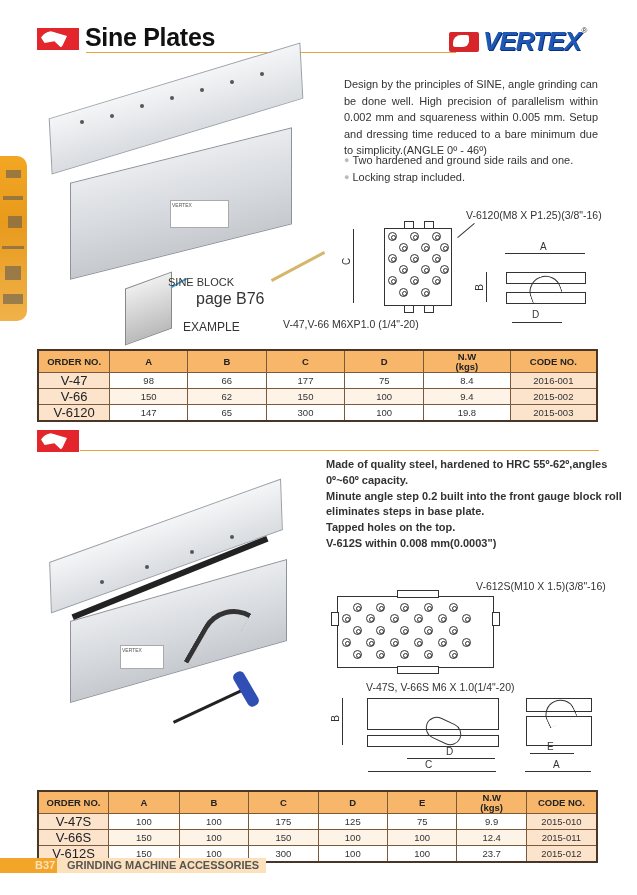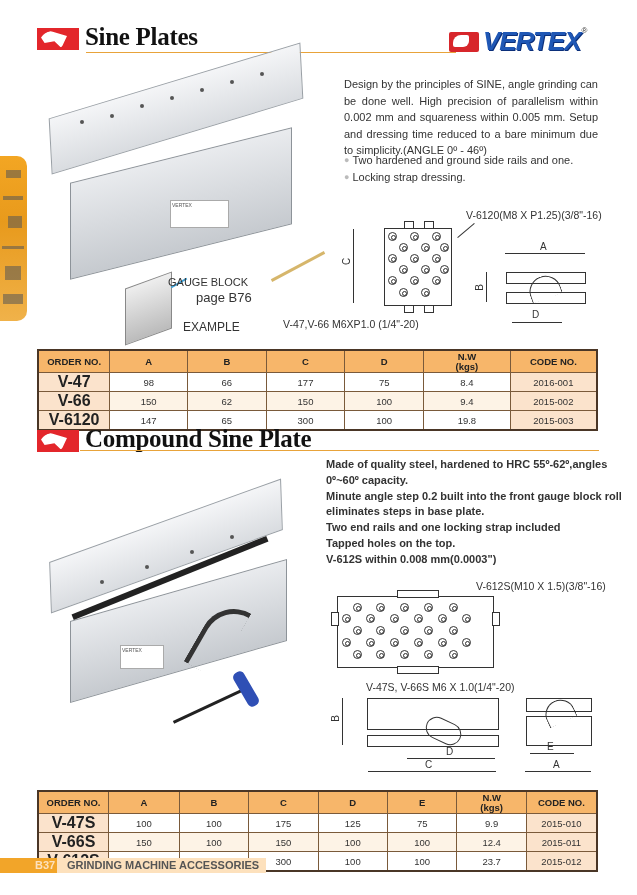--- a/index.html
+++ b/index.html
@@ -1,20 +1,20 @@
 <!DOCTYPE html>
 <html><head>
 <meta charset="utf-8">
 <style>
   html, body { margin:0; padding:0; background:#fff; }
   body { width:637px; height:895px; position:relative; overflow:hidden; font-family:"Liberation Sans", sans-serif; color:#222; }
   .abs { position:absolute; }
 
   
-  .sec-head { position:absolute; left:37px; height:28px; display:flex; align-items:flex-end;font-family:Liberation Serif, serif; }
+  .sec-head { position:absolute; left:37px; height:28px; display:flex; align-items:flex-end; }
   .eagle { width:42px; height:22px; background:#e3262b; position:relative; overflow:hidden; margin-right:6px; }
   .eagle .white { position:absolute; left:2px; top:3px; width:28px; height:17px; background:#fff; border-radius:14px 4px 10px 2px; clip-path:polygon(0 20%, 40% 0, 100% 30%, 80% 100%, 55% 60%, 20% 70%); }
   .sec-title { font-weight:bold; font-size:25px; line-height:26px; color:#111; letter-spacing:-0.3px; }
   .rule { position:absolute; height:1px; background:#e8a33a; }
 
   
   .logo { position:absolute; left:449px; top:26px; display:flex; align-items:center; }
   .logo .mark { width:30px; height:20px; background:#d7262b; border-radius:2px; position:relative; margin-right:4px; }
   .logo .mark::after { content:""; position:absolute; left:4px; top:3px; width:16px; height:12px; background:#fff; border-radius:8px 2px 6px 2px; }
   .logo .word { font-weight:bold; font-style:italic; font-size:26px; color:#1f57b5; letter-spacing:-1px; text-shadow:1px 1px 0 #0b2f7a; font-family:"Liberation Sans", sans-serif; }
@@ -43,21 +43,21 @@
   .hole::after { content:""; position:absolute; left:1.5px; top:1.5px; width:3px; height:3px; border-radius:50%; border:1px solid #333; }
   .dim { position:absolute; font-size:10px; color:#333; }
   .callout { position:absolute; font-size:10.5px; color:#333; white-space:nowrap; }
   .hline { position:absolute; height:0; border-top:1px solid #333; }
   .vline { position:absolute; width:0; border-left:1px solid #333; }
 
   
   table.spec { position:absolute; border-collapse:collapse; font-size:9.5px; color:#333; }
   table.spec th { background:#f7b66a; font-weight:bold; font-size:9.5px; color:#222; border:1px solid #7a5a3a; height:21px; padding:0; line-height:10px; }
   table.spec td { border:1px solid #7a5a3a; height:14px; padding:0; text-align:center; background:#fff; }
-  table.spec td.ord { background:#fbe3cc; font-weight:bold; color:#222; font-size:16px; }
+  table.spec td.ord { background:#fbe3cc; font-weight:normal; color:#222; font-size:13px; }
   table.spec td.code { background:#fbe3cc; }
   table.spec tr.alt td { background:#fdf3e6; }
   table.spec tr.alt td.ord, table.spec tr.alt td.code { background:#fbe3cc; }
   table.spec { border:2px solid #4a3626; }
 
   
   .footer { position:absolute; left:0; top:858px; height:15px; width:266px; background:linear-gradient(90deg,#f2a529 0, #f2a529 57px, #fde1bd 57px, #fde1bd 100%); }
   .footer .pg { position:absolute; left:35px; top:0; font-size:11px; font-weight:bold; color:#fde1bd; line-height:15px; }
   .footer .txt { position:absolute; left:67px; top:0; font-size:11px; font-weight:bold; color:#555; line-height:15px; }
 </style>
@@ -95,28 +95,28 @@
   <div class="dot" style="left:90px;top:44px;"></div>
     <div class="dot" style="left:120px;top:36px;"></div>
   <div class="dot" style="left:150px;top:28px;"></div>
     <div class="dot" style="left:180px;top:20px;"></div>
   <div class="dot" style="left:210px;top:12px;"></div>
   <div class="label-plate" style="left:120px; top:140px; width:55px; height:24px;">VERTEX</div>
   <div class="abs" style="left:218px; top:205px; width:60px; height:3px; background:#d6b66b; transform:rotate(-28deg);"></div>
   <div class="abs" style="left:75px; top:220px; width:45px; height:55px; background:linear-gradient(180deg,#eee,#bbb); border:1px solid #888; transform:skewY(-20deg);"></div>
   <div class="abs" style="left:120px; top:222px; width:18px; height:2px; background:#3a9fd6; transform:rotate(-30deg);"></div>
 </div>
-<div class="abs" style="left:168px; top:276px; font-size:11px; color:#333;">GAUGE BLOCK</div>
-<div class="abs" style="left:196px; top:290px; font-size:13px; color:#333;">page B76</div>
+<div class="abs" style="left:168px; top:276px; font-size:11px; color:#333;">SINE BLOCK</div>
+<div class="abs" style="left:196px; top:290px; font-size:16px; color:#333;">page B76</div>
 <div class="abs" style="left:183px; top:320px; font-size:12px; color:#333;">EXAMPLE</div>
 
 <div class="para" style="left:344px; top:76px; width:254px;">Design by the principles of SINE, angle grinding can be done well. High precision of parallelism within 0.002 mm and squareness within 0.005 mm. Setup and dressing time reduced to a bare minimum due to simplicity.(ANGLE  0º - 46º)</div>
 <div class="bullets" style="left:344px; top:152px; width:270px;">
   <div>Two hardened and ground side rails and one.</div>
-  <div>Locking strap dressing.</div>
+  <div>Locking strap included.</div>
 </div>
 
 <div>
   <div class="callout" style="left:466px; top:209px;">V-6120(M8 X P1.25)(3/8"-16)</div>
   <div class="hline" style="left:455px; top:230px; width:22px; transform:rotate(-40deg);"></div>
   <div class="draw" style="left:384px; top:228px; width:66px; height:76px;"></div>
   <div class="draw" style="left:404px; top:221px; width:8px; height:6px;"></div>
   <div class="draw" style="left:424px; top:221px; width:8px; height:6px;"></div>
   <div class="draw" style="left:404px; top:305px; width:8px; height:6px;"></div>
   <div class="draw" style="left:424px; top:305px; width:8px; height:6px;"></div>
@@ -200,30 +200,28 @@
     <td>19.8</td>
     <td class="code">2015-003</td>
   </tr>
 </tbody>
   </table>
 
 <div class="sec-head" style="top:424px;">
   <div class="eagle">
       <div class="white"></div>
     </div>
-  <div class="sec-title">Compound Sine Plate</div>
 </div>
 <div class="rule" style="left:80px; top:450px; width:519px;"></div>
 
 <div class="lines" style="left:326px; top:457px; width:300px;font-weight:bold;">
   <div>Made of quality steel, hardened to HRC 55º-62º,angles</div>
   <div>0º~60º capacity.</div>
   <div>Minute angle step 0.2 built into the front gauge block roll</div>
   <div>eliminates steps in base plate.</div>
-  <div>Two end rails and one locking strap included</div>
   <div>Tapped holes on the top.</div>
   <div>V-612S within 0.008 mm(0.0003")</div>
 </div>
 
 <div class="plate" style="left:50px; top:480px; width:260px; height:260px;">
   <div class="base-slab" style="left:20px; top:110px; width:215px; height:80px; transform:skewY(-16deg);"></div>
   <div class="top-slab" style="left:0; top:40px; width:230px; height:50px; transform:skewY(-18deg) rotate(-2deg);"></div>
   <div class="abs" style="left:15px; top:95px; width:210px; height:6px; background:#222; transform:rotate(-22deg);"></div>
   <div class="dot" style="left:50px;top:100px;"></div>
     <div class="dot" style="left:95px;top:85px;"></div>

